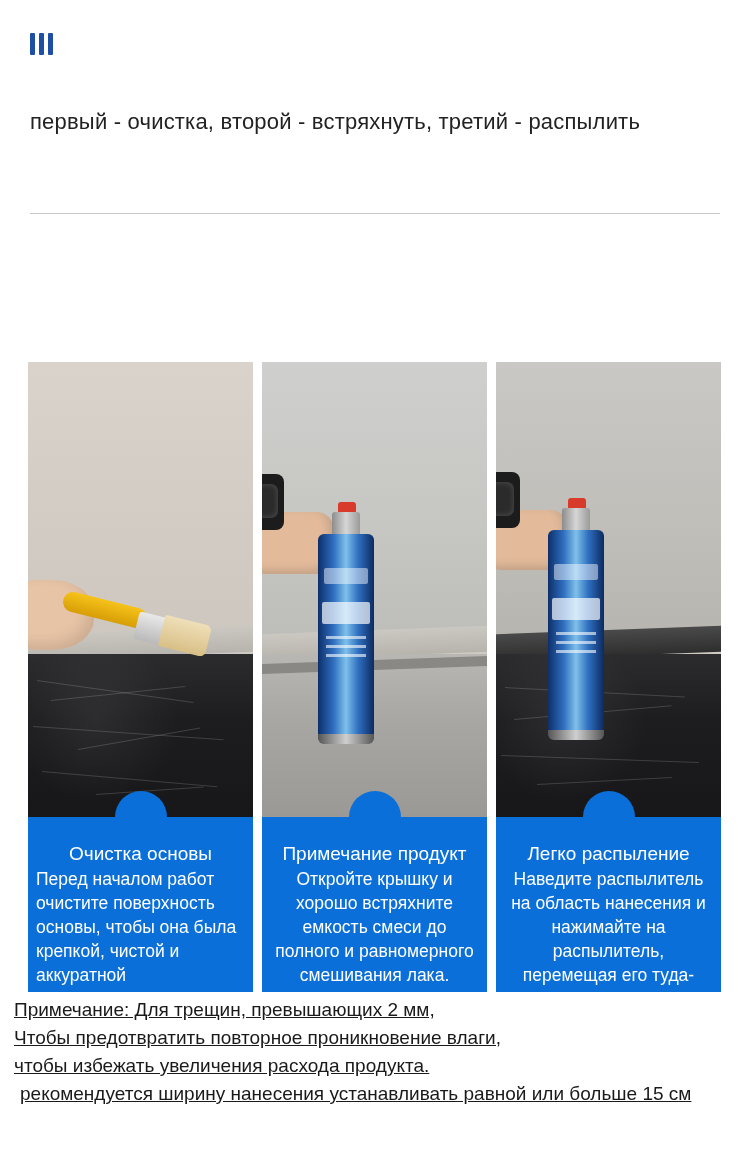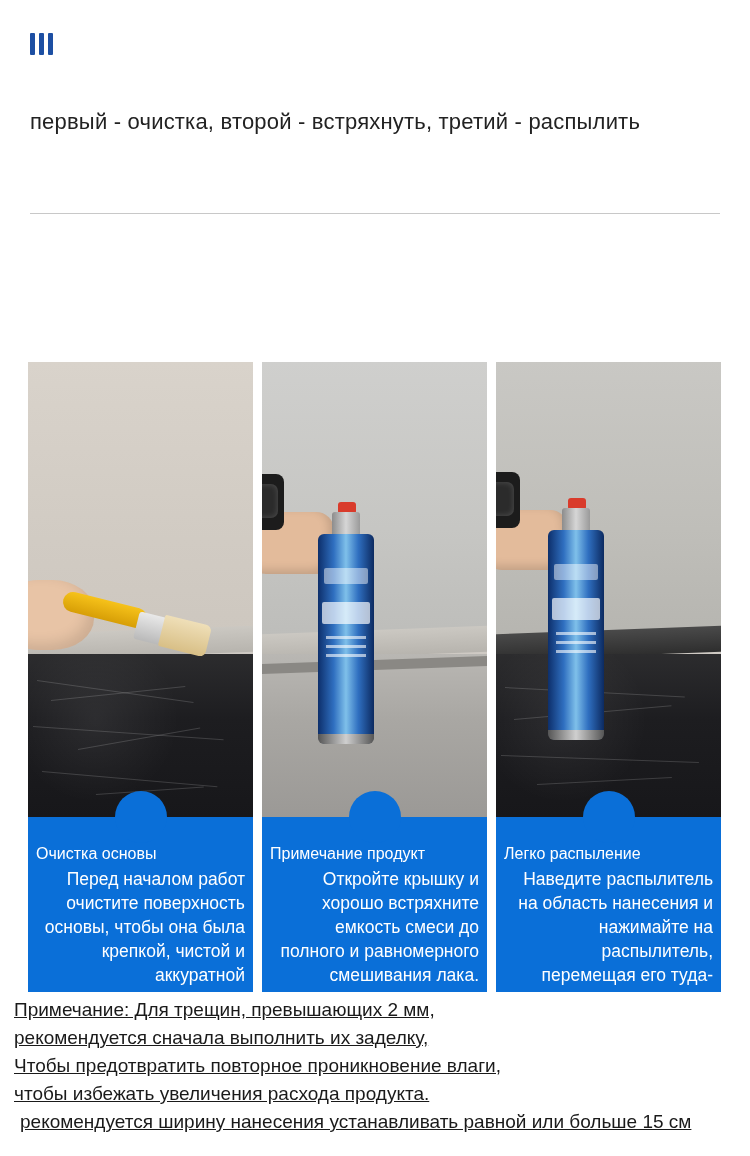--- a/index.html
+++ b/index.html
@@ -295,31 +295,32 @@
     position: absolute;
     top: -26px;
     left: 50%;
     transform: translateX(-50%);
     width: 52px;
     height: 52px;
     border-radius: 50%;
     background: #0a6fd8;
   }
   .cap-title {
-    font-size: 16px;
+    font-size: 19px;
     line-height: 26px;
+    text-align: center;
     white-space: nowrap;
   }
   .cap-text {
     font-size: 17.5px;
     line-height: 24px;
-    text-align: right;
+    text-align: center;
   }
   .cap-text.center {
-    text-align: right;
+    text-align: left;
   }
 
   
   .note {
     position: absolute;
     left: 14px;
     top: 996px;
     width: 726px;
     text-decoration: underline;
   }
@@ -443,19 +444,18 @@
         <div class="dot"></div>
         <div class="cap-title">Легко распыление</div>
         <div class="cap-text">Наведите распылитель на область нанесения и нажимайте на распылитель, перемещая его туда-сюда для нанесения</div>
       </div>
     </div>
 
   </div>
 
   <div class="note">
     <div>Примечание: Для трещин, превышающих 2 мм,</div>
-    <div>рекомендуется сначала выполнить их заделку,</div>
     <div>Чтобы предотвратить повторное проникновение влаги,</div>
     <div>чтобы избежать увеличения расхода продукта.</div>
     <div class="indent">рекомендуется ширину нанесения устанавливать равной или больше 15 см</div>
   </div>
 
 </div>
 
 </body></html>

